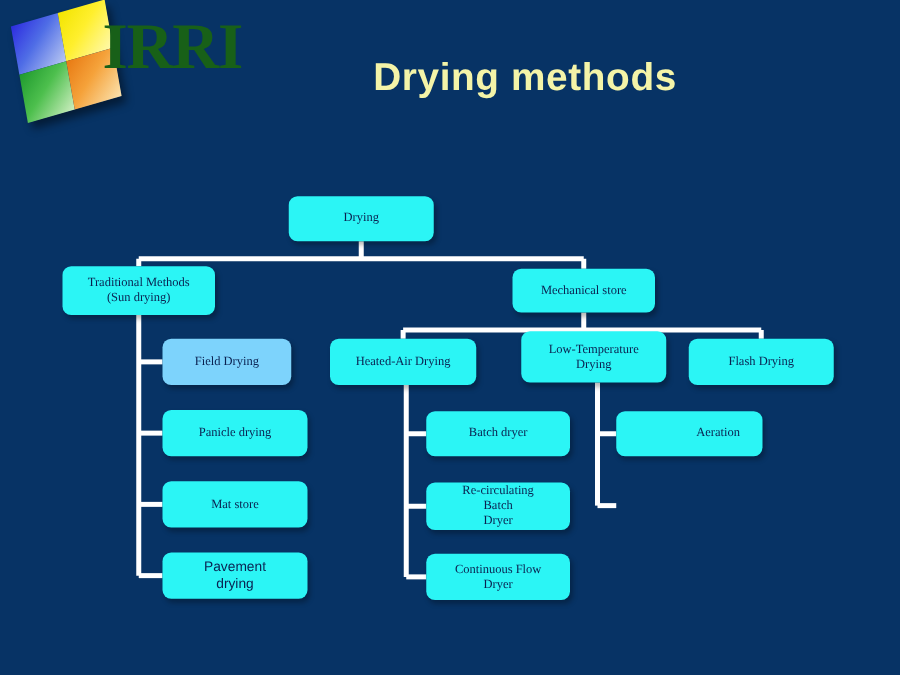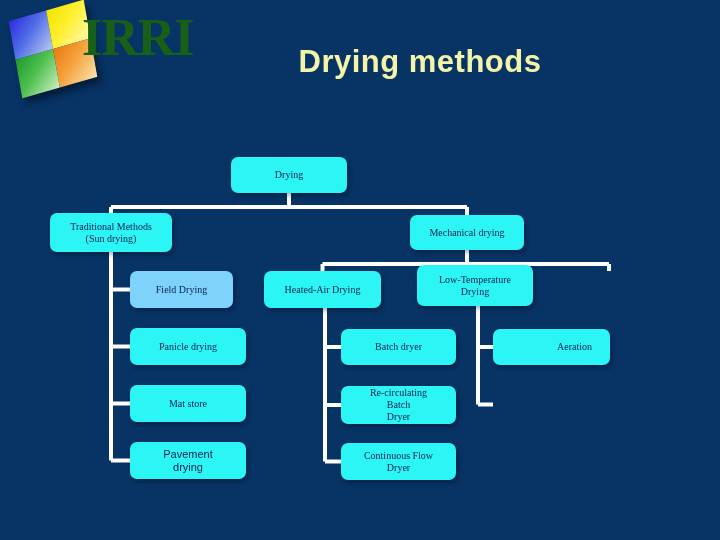--- a/index.html
+++ b/index.html
@@ -149,40 +149,43 @@
         <line x1="478" y1="347" x2="493" y2="347" stroke="#ffffff" stroke-width="4"></line>
         <line x1="478" y1="404.5" x2="493" y2="404.5" stroke="#ffffff" stroke-width="4"></line>
       </svg>
   <div class="node" style="left: 231px; top: 157px; width: 116px; height: 36px; background: rgb(43, 245, 245); color: rgb(10, 33, 80);">
         <span>Drying</span>
       </div>
       <div class="node" style="left: 50px; top: 213px; width: 122px; height: 39px; background: rgb(43, 245, 245); color: rgb(10, 33, 80);">
         <span>Traditional Methods<br>(Sun drying)</span>
       </div>
       <div class="node" style="left: 410px; top: 215px; width: 114px; height: 35px; background: rgb(43, 245, 245); color: rgb(10, 33, 80);">
-        <span>Mechanical drying</span>
+        <span>Mechanical store</span>
       </div>
       <div class="node" style="left: 130px; top: 271px; width: 103px; height: 37px; background: #7dd3fc; color: rgb(10, 33, 80); align-items: center;">
         <span>Field Drying</span>
       </div>
       <div class="node" style="left: 130px; top: 328px; width: 116px; height: 37px; background: rgb(43, 245, 245); color: rgb(10, 33, 80);">
         <span>Panicle drying</span>
       </div>
       <div class="node" style="left: 130px; top: 385px; width: 116px; height: 37px; background: rgb(43, 245, 245); color: rgb(10, 33, 80);">
         <span>Mat store</span>
       </div>
       <div class="node sans" style="left: 130px; top: 442px; width: 116px; height: 37px; background: rgb(43, 245, 245); color: rgb(10, 33, 80);">
         <span>Pavement drying</span>
       </div>
       <div class="node" style="left: 264px; top: 271px; width: 117px; height: 37px; background: rgb(43, 245, 245); color: rgb(10, 33, 80);">
         <span>Heated-Air Drying</span>
       </div>
       <div class="node" style="left: 417px; top: 265px; width: 116px; height: 41px; background: rgb(43, 245, 245); color: rgb(10, 33, 80);">
         <span>Low-Temperature<br>Drying</span>
       </div>
+      <div class="node" style="left: 551px; top: 271px; width: 116px; height: 37px; background: rgb(43, 245, 245); color: rgb(10, 33, 80);">
+        <span>Flash Drying</span>
+      </div>
       <div class="node" style="left: 341px; top: 329px; width: 115px; height: 36px; background: rgb(43, 245, 245); color: rgb(10, 33, 80);">
         <span>Batch dryer</span>
       </div>
       <div class="node" style="left: 341px; top: 386px; width: 115px; height: 38px; background: rgb(43, 245, 245); color: rgb(10, 33, 80);">
         <span>Re-circulating Batch<br>Dryer</span>
       </div>
       <div class="node" style="left: 341px; top: 443px; width: 115px; height: 37px; background: rgb(43, 245, 245); color: rgb(10, 33, 80);">
         <span>Continuous Flow Dryer</span>
       </div>
       <div class="node" style="left: 493px; top: 329px; width: 117px; height: 36px; background: rgb(43, 245, 245); color: rgb(10, 33, 80); justify-content: flex-end;">

